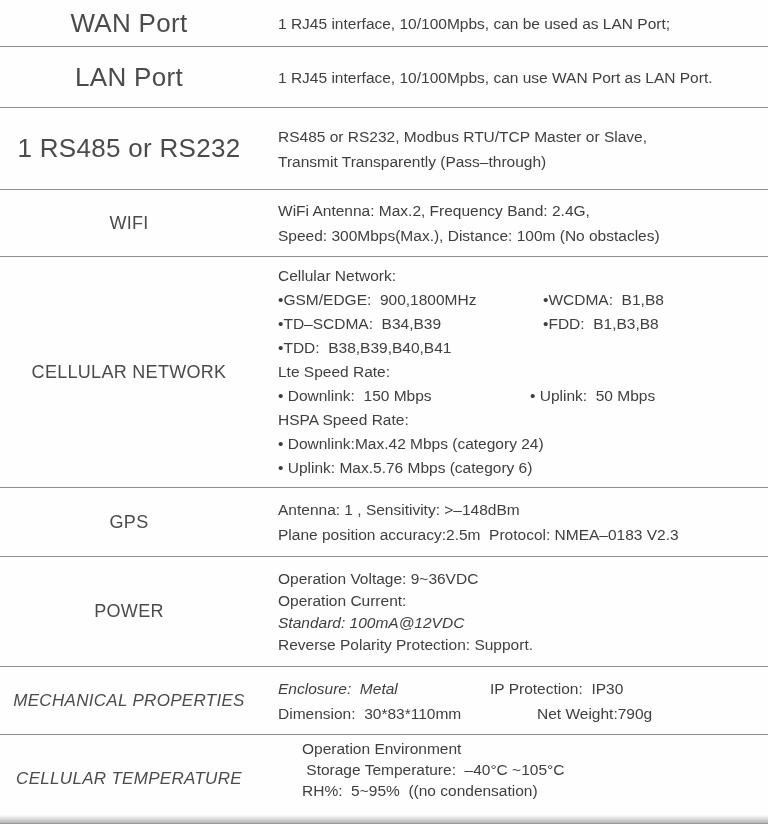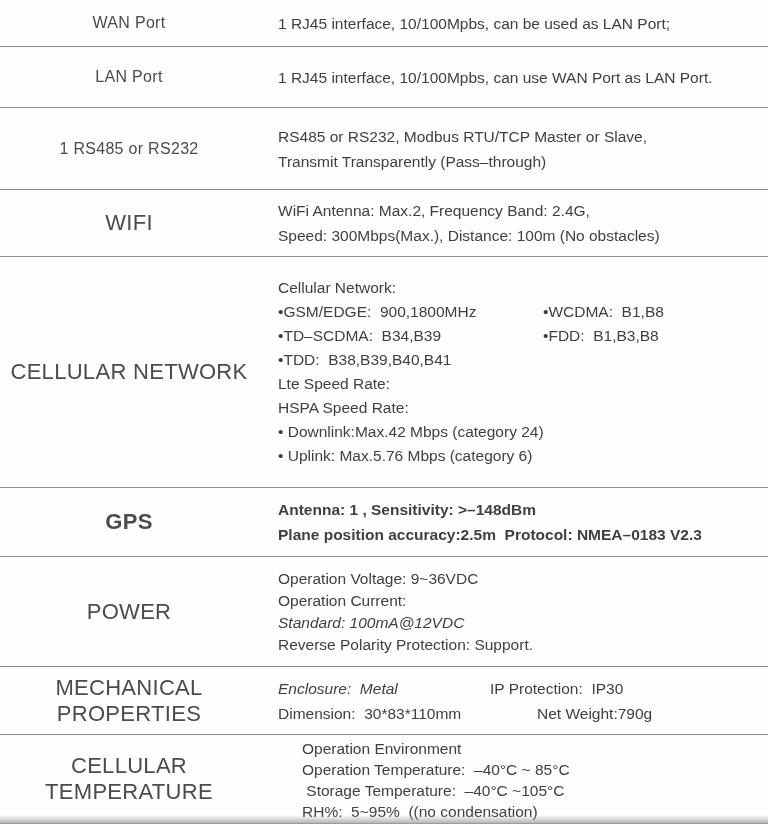--- a/index.html
+++ b/index.html
@@ -17,39 +17,39 @@
     display: flex;
     box-sizing: border-box;
     border-bottom: 1px solid #8f8f8f;
   }
   .row:last-child { border-bottom: none; }
   .r1 { height: 47px; }
   .r2 { height: 61px; }
   .r3 { height: 82px; justify-content: center; }
   .r4 { height: 67px; }
   .r5 { height: 231px; }
-  .r6 { height: 69px; font-weight: bold; }
+  .r6 { height: 69px; }
   .r7 { height: 110px; }
   .r8 { height: 68px; }
   .r9 { height: 89px; }
   .label-cell {
     width: 258px;
     flex: 0 0 258px;
     display: flex;
     align-items: center;
     justify-content: center;
     text-align: center;
-    font-size: 22px;
+    font-size: 18px;
     letter-spacing: 0.3px;
     color: #4b4b4b;
     padding: 0 2px;
     box-sizing: border-box;
   }
-  .lbl-lg { font-size: 16px; }
-  .lbl-sm { font-size: 22px; }
+  .lbl-lg { font-size: 26px; }
+  .lbl-sm { font-size: 17px; font-style: italic; }
   .value-cell {
     flex: 1;
     display: flex;
     flex-direction: column;
     justify-content: center;
     padding-left: 20px;
     padding-right: 23px;
     box-sizing: border-box;
   }
   .line {
@@ -136,20 +136,24 @@
           <span class="pt w265">•TD–SCDMA:  B34,B39</span>
           <span class="pt">•FDD:  B1,B3,B8</span>
         </div>
       <div class="line">
           <span class="pt">•TDD:  B38,B39,B40,B41</span>
         </div>
       <div class="line">
           <span class="pt">Lte Speed Rate:</span>
         </div>
       <div class="line">
+          <span class="pt w252">• Downlink:  150 Mbps</span>
+          <span class="pt">• Uplink:  50 Mbps</span>
+        </div>
+      <div class="line">
           <span class="pt">HSPA Speed Rate:</span>
         </div>
       <div class="line">
           <span class="pt">• Downlink:Max.42 Mbps (category 24)</span>
         </div>
       <div class="line">
           <span class="pt">• Uplink: Max.5.76 Mbps (category 6)</span>
         </div>
     </div>
   </div>
@@ -198,23 +202,20 @@
     </div>
   </div>
 
   <div class="row r9">
     <div class="label-cell lbl-sm">CELLULAR TEMPERATURE</div>
     <div class="value-cell">
       <div class="line">
           <span class="pt">Operation Environment</span>
         </div>
       <div class="line">
-          <span class="pt">Operation Temperature:  –40°C ~ 85°C</span>
-        </div>
-      <div class="line">
           <span class="pt"> Storage Temperature:  –40°C ~105°C</span>
         </div>
       <div class="line">
           <span class="pt">RH%:  5~95%  ((no condensation)</span>
         </div>
     </div>
   </div>
 
   <div class="bottom-fade"></div>
 </div>

